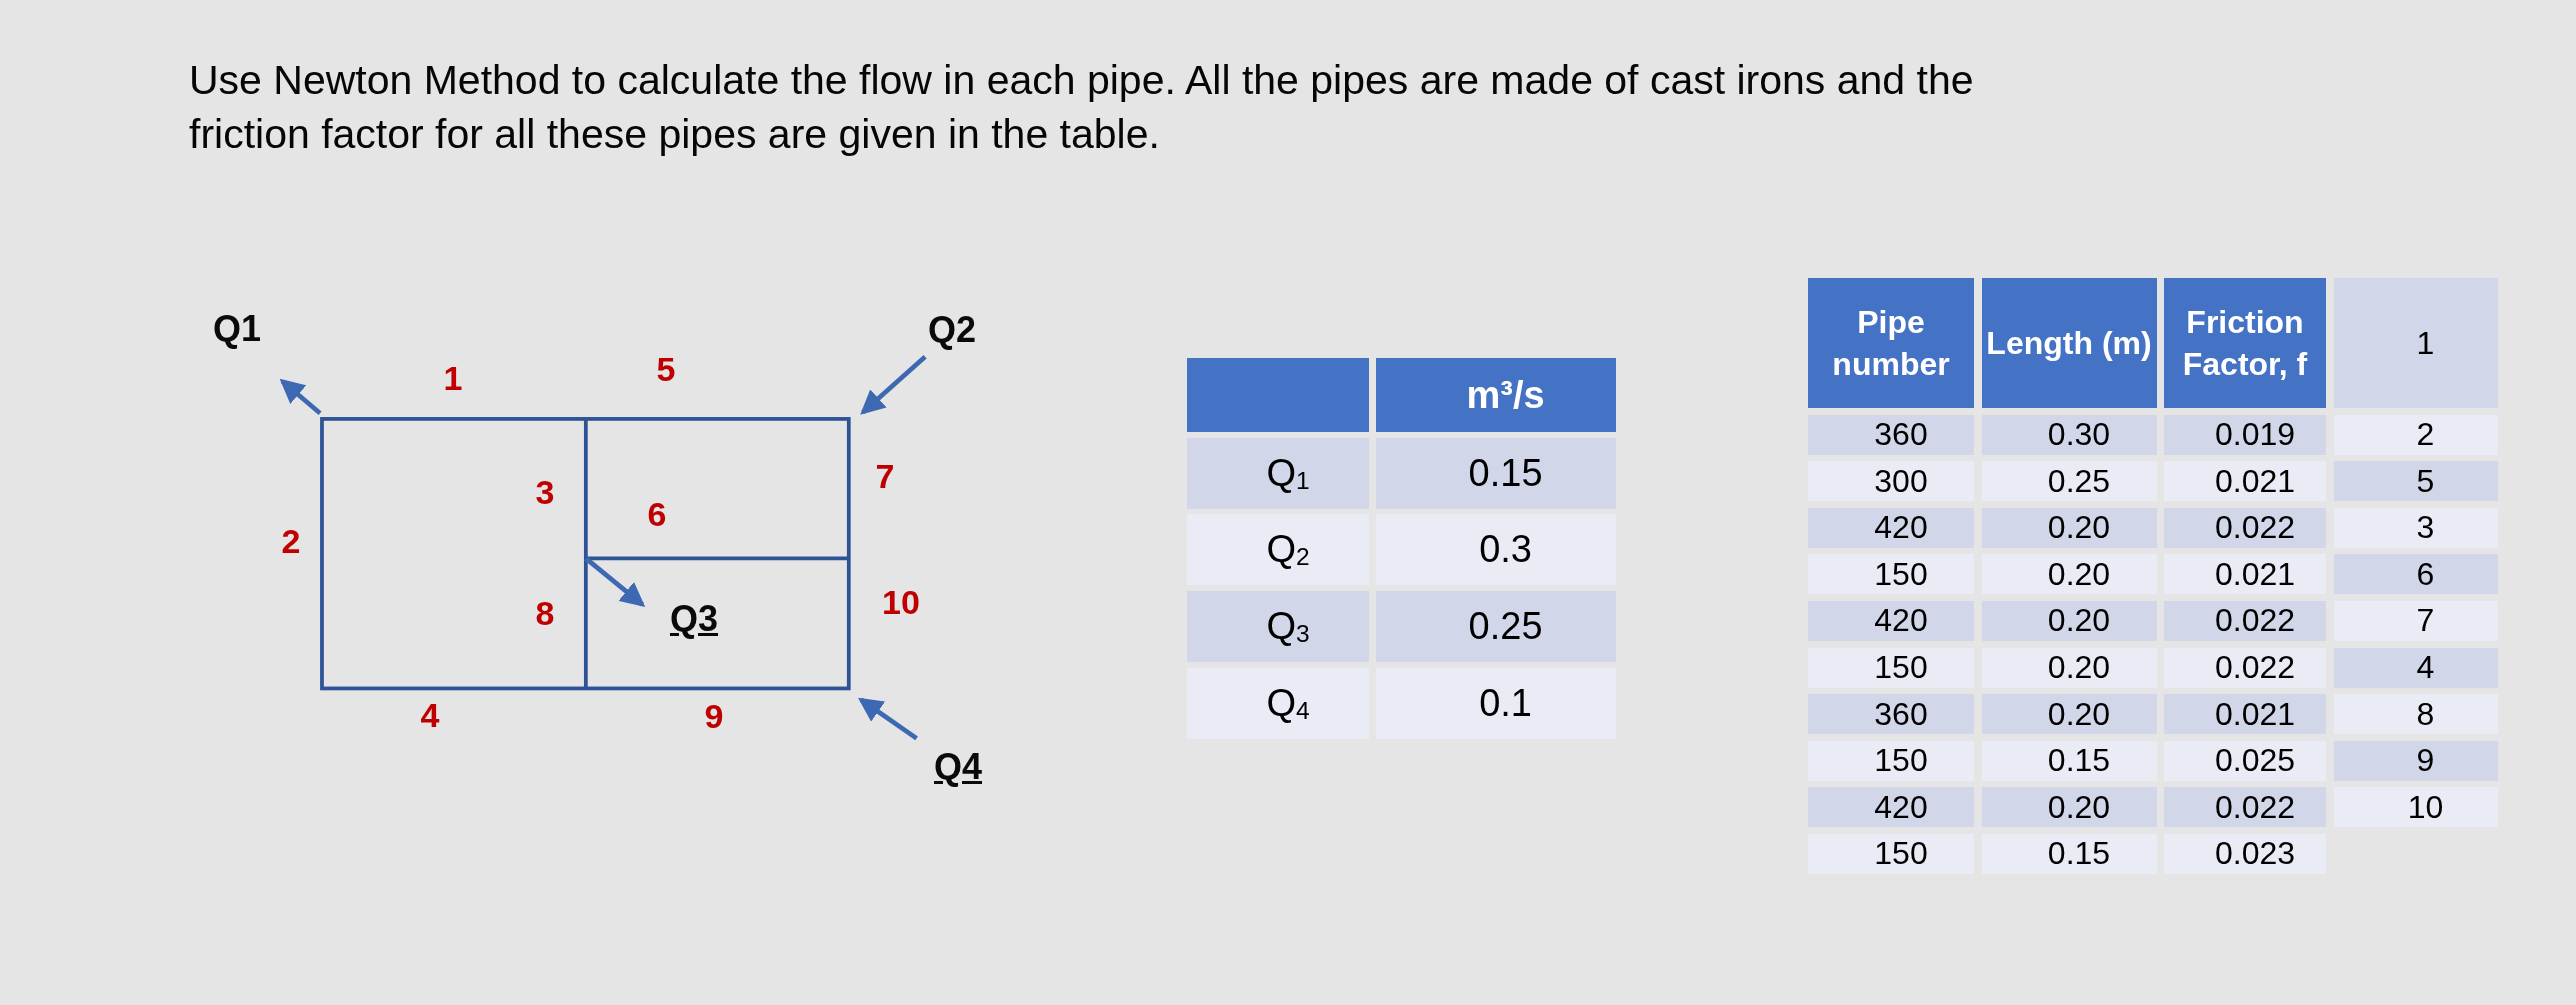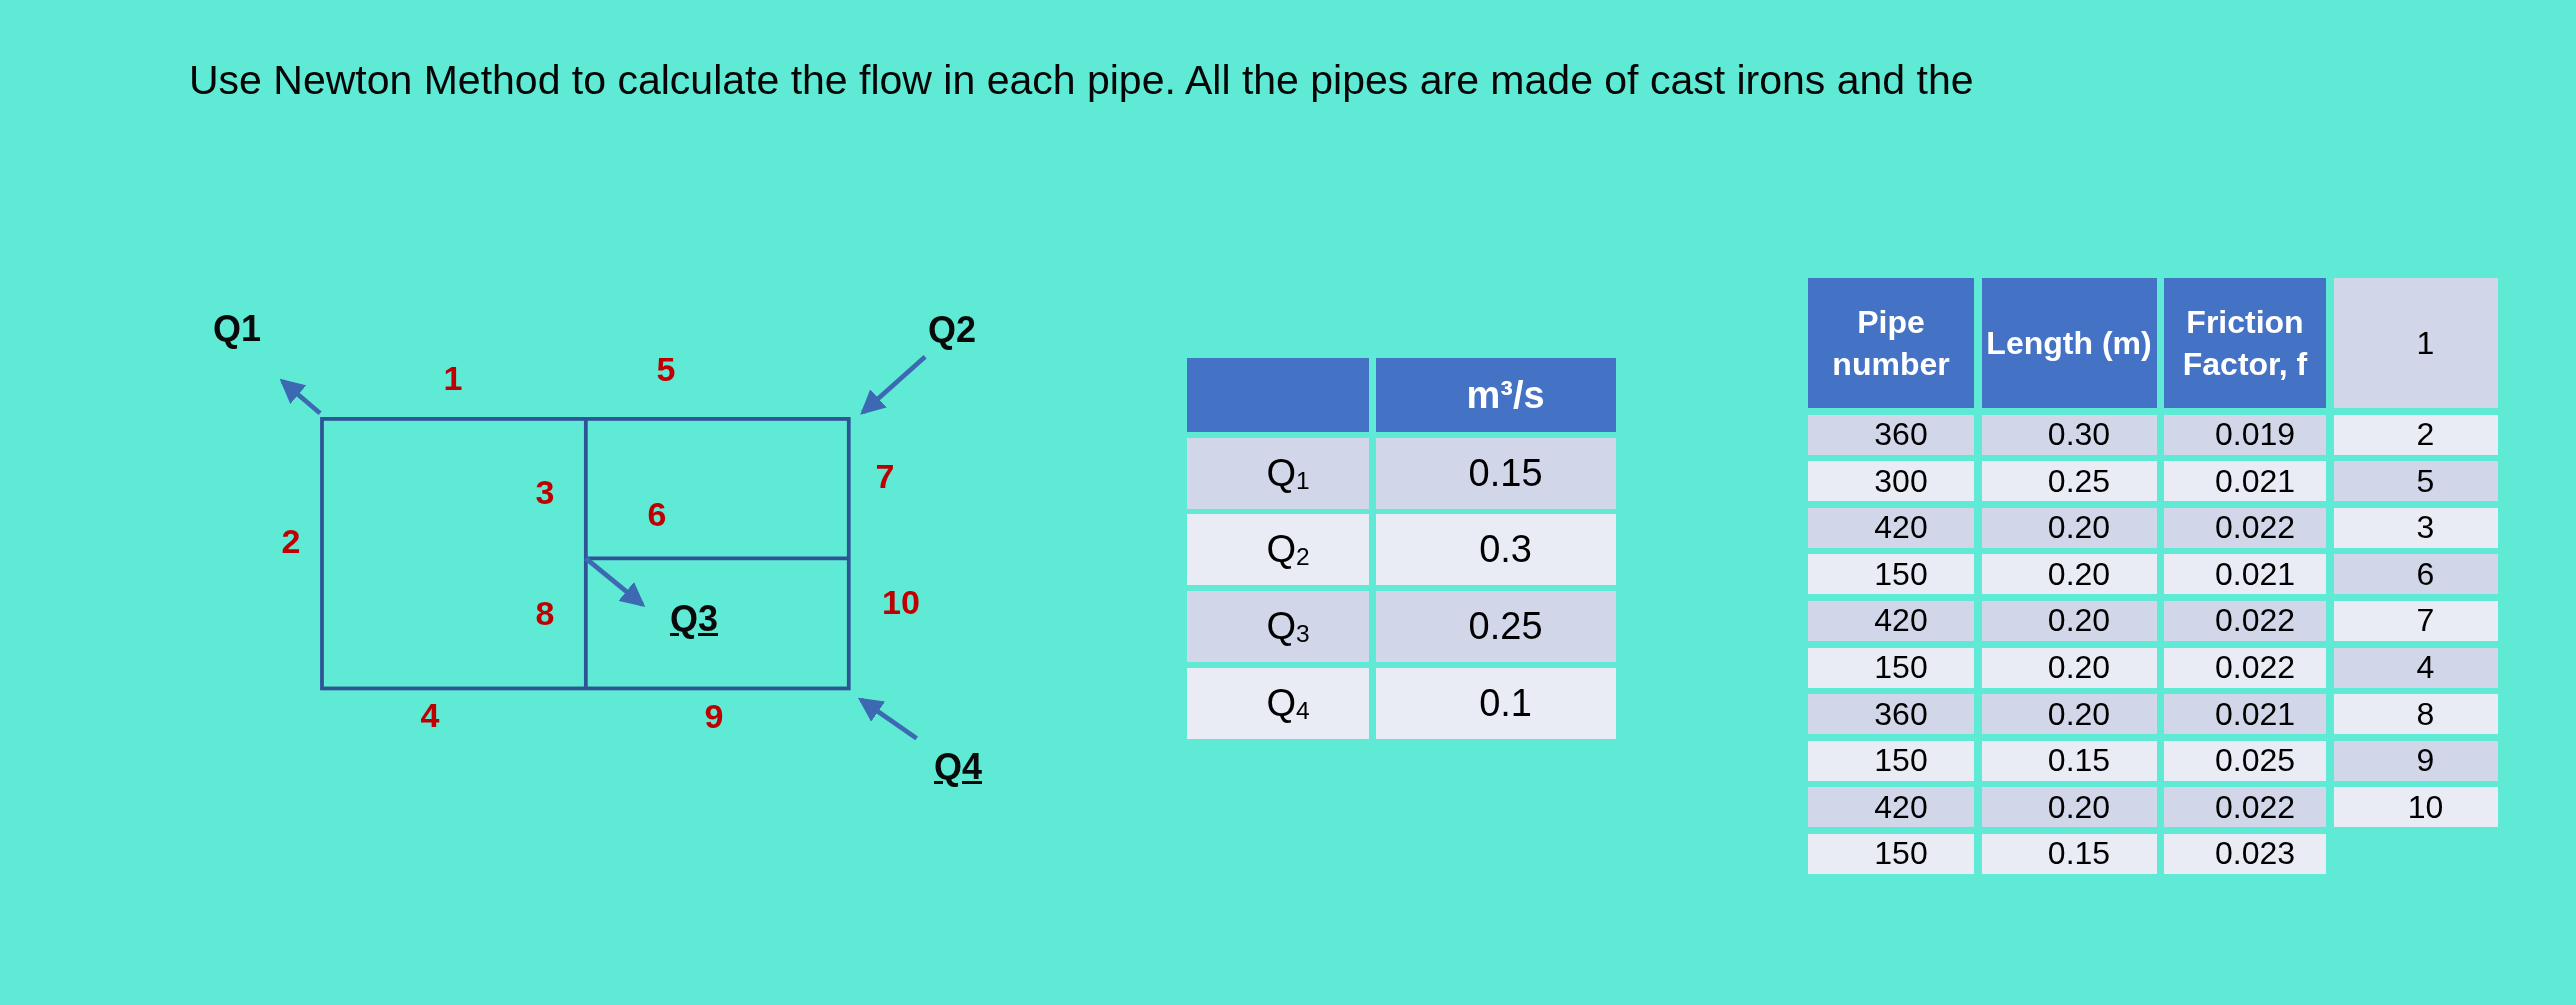--- a/index.html
+++ b/index.html
@@ -1,18 +1,18 @@
 <!DOCTYPE html>
 <html style="font-size:15px"><head>
 <meta charset="utf-8">
 <style>
   html,body { margin:0; padding:0; background:#ffffff; }
   .slide {
     position:relative; width:2576px; height:1005px;
-    background:#5eead4; overflow:hidden;
+    background:#e5e5e5; overflow:hidden;
     font-family:"Liberation Sans","DejaVu Sans",sans-serif;
     color:#000;
   }
 
   
   .title {
     position:absolute; left:189px; top:53px; width:2131px;
     font-size:41px; line-height:54px; color:#060606;
   }
 
@@ -67,20 +67,21 @@
   .pipe-table .hdr  { font-size:33px; line-height:42px; padding:0 4.7px; }
   .pipe-table .cell { font-size:32px; }
 </style>
 </head>
 <body>
 
 <div class="slide">
 
   <div class="title">
     <div>Use Newton Method to calculate the flow in each pipe. All the pipes are made of cast irons and the</div>
+    <div>friction factor for all these pipes are given in the table.</div>
   </div>
 
   <div class="diagram">
     <svg width="867" height="509" viewBox="0 0 920 540">
       <defs>
         <marker id="ah" viewBox="0 0 10 10" refX="8.5" refY="5" markerWidth="5.2" markerHeight="5.2" orient="auto-start-reverse">
           <path d="M0,0 L10,5 L0,10 z" fill="#3D68B2"></path>
         </marker>
       </defs>
       <rect x="122" y="124" width="559" height="286" fill="none" stroke="#2F5496" stroke-width="4"></rect>

